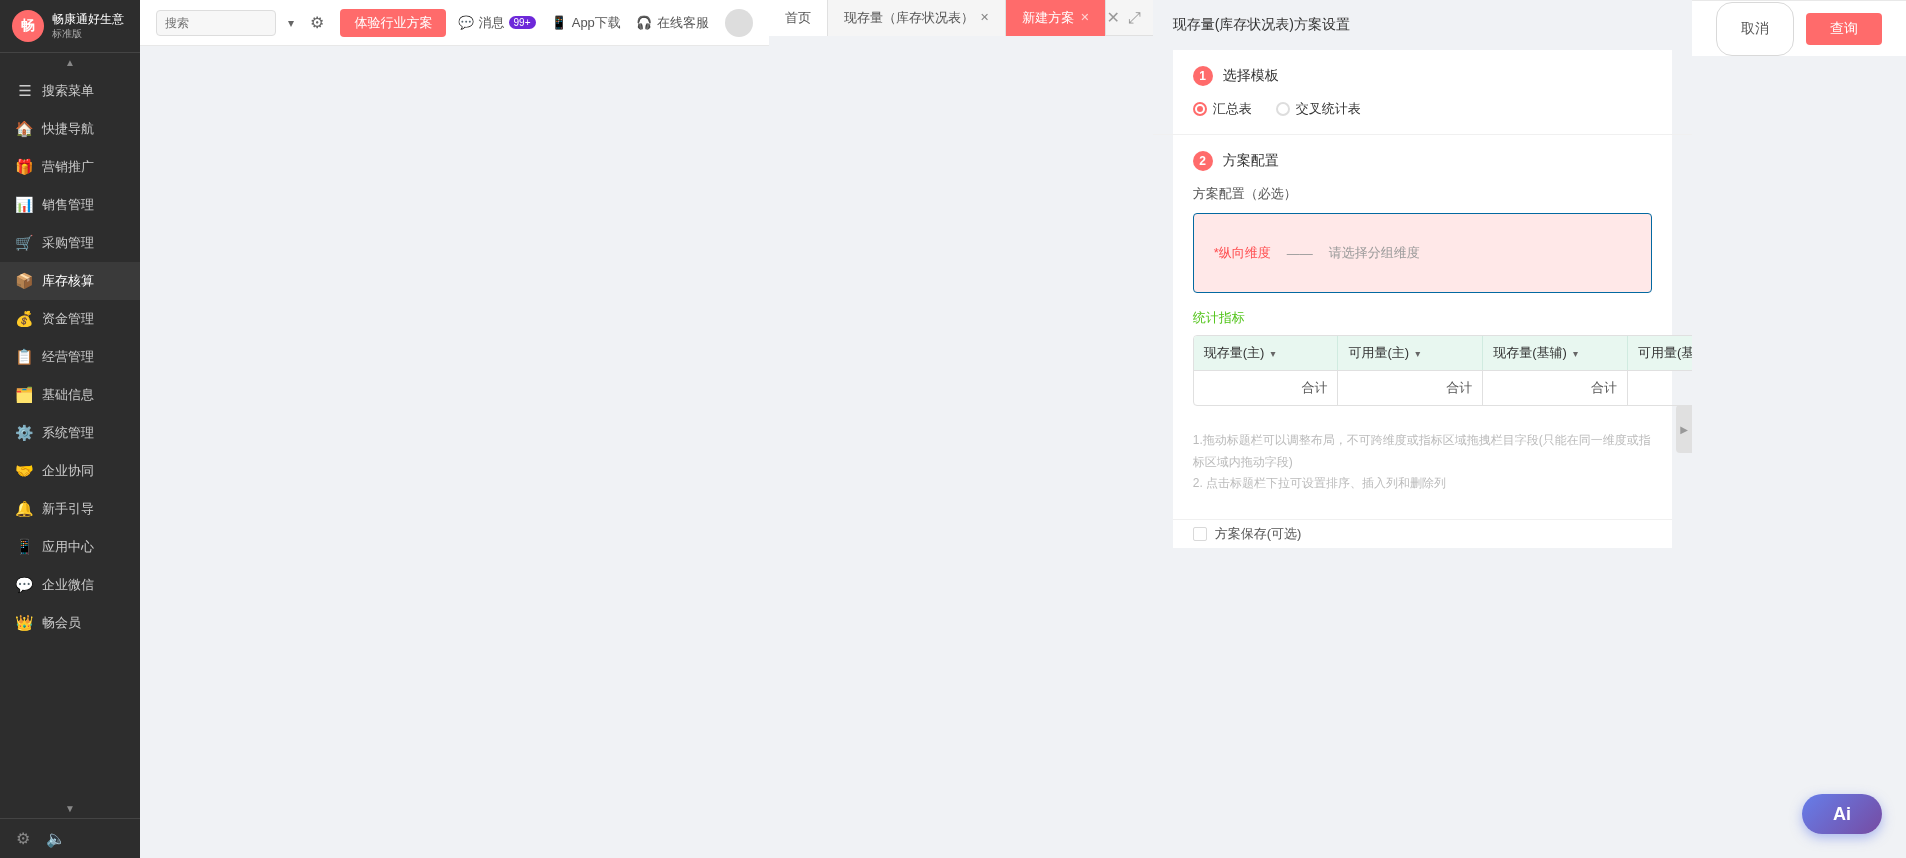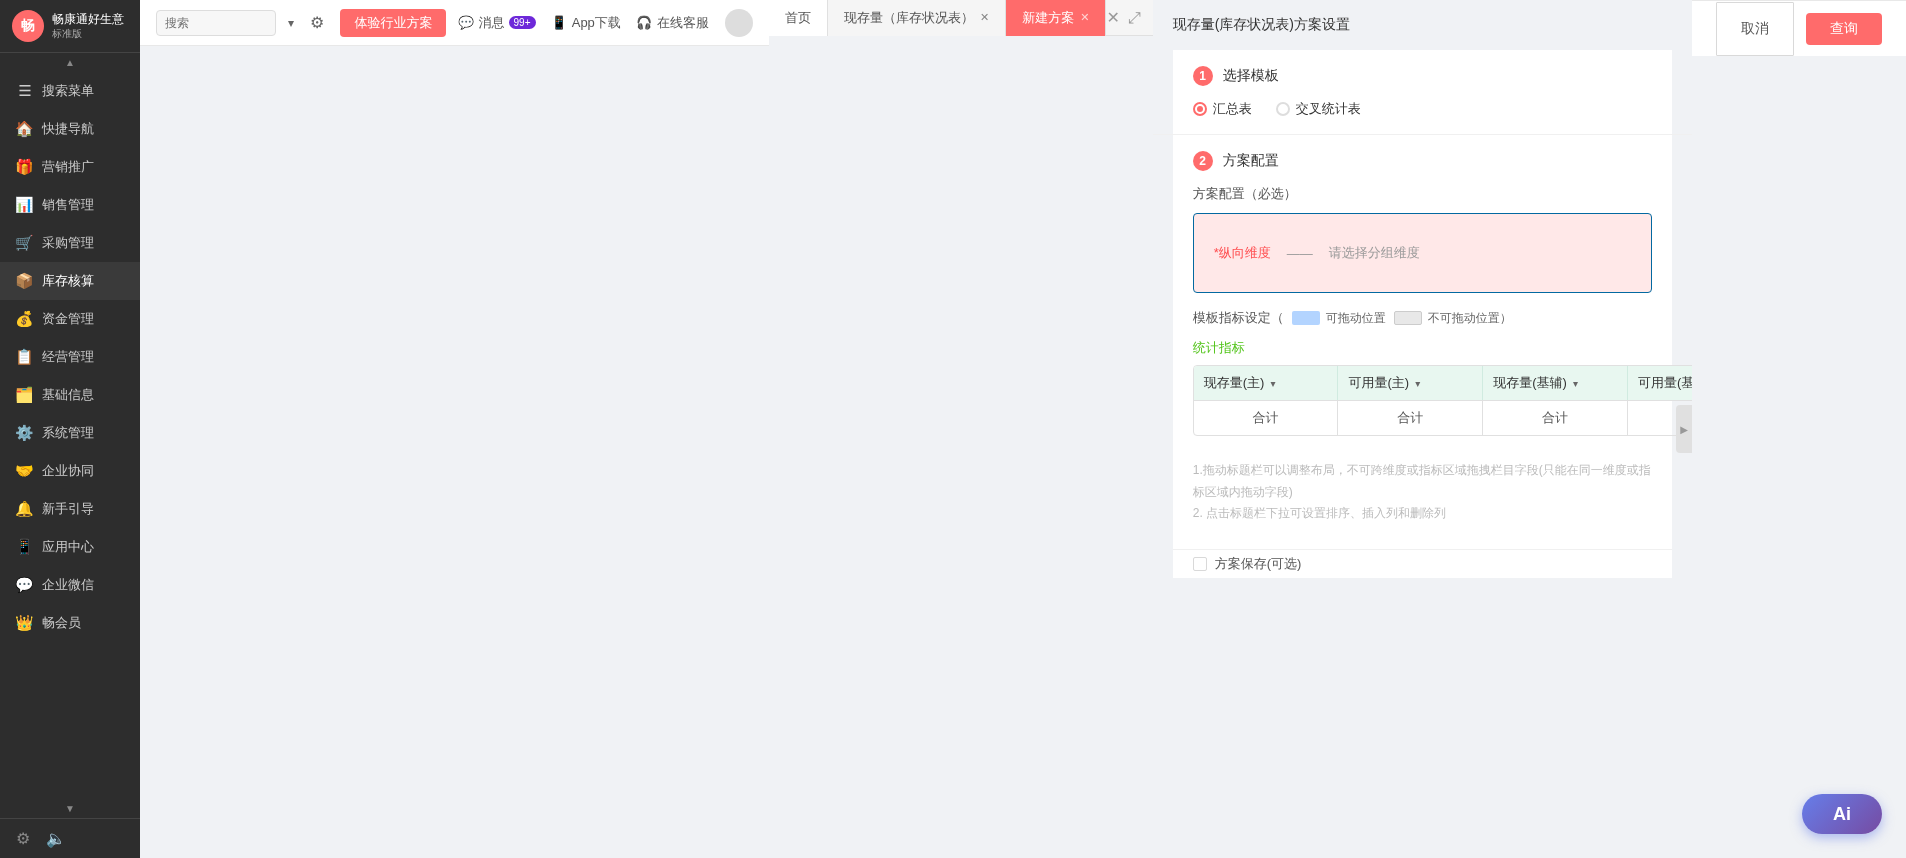--- a/index.html
+++ b/index.html
@@ -383,21 +383,21 @@
       color: #666;
       cursor: pointer;
     }
     .stats-table-body {
       display: flex;
       border-top: 1px solid #e0e0e0;
     }
     .stats-table-body-cell {
       flex: 1;
       padding: 8px 10px;
-      text-align: center;
+      text-align: right;
       border-right: 1px solid #e0e0e0;
       font-size: 13px;
       color: #555;
     }
     .stats-table-body-cell:last-child { border-right: none; }
 
     
     .tips-section {
       margin-top: 16px;
       padding: 8px 0;
@@ -434,21 +434,21 @@
       align-items: center;
       justify-content: flex-end;
       gap: 12px;
       padding: 0 24px;
       border-top: 1px solid #e8e8e8;
       flex-shrink: 0;
     }
     .btn-cancel {
       background: #fff;
       border: 1px solid #d9d9d9;
-      border-radius: 1px;
+      border-radius: 16px;
       padding: 17px 24px;
       font-size: 14px;
       cursor: pointer;
       color: #555;
     }
     .btn-query {
       background: #ff6b6b;
       border: none;
       border-radius: 4px;
       padding: 7px 24px;
@@ -650,31 +650,20 @@
 
       <div class="dimension-box">
         <div class="dimension-row">
           <span class="dimension-label">*<span>纵向维度</span></span>
           <span class="dimension-dash">——</span>
           <span class="dimension-placeholder">请选择分组维度</span>
         </div>
       </div>
 
       <div class="indicator-settings">
-        <div class="indicator-settings-label">
-          <span>模板指标设定（</span>
-          <div class="drag-legend">
-            <div class="drag-box-draggable"></div>
-            <span class="legend-text">可拖动位置</span>
-          </div>
-          <div class="drag-legend">
-            <div class="drag-box-fixed"></div>
-            <span class="legend-text">不可拖动位置）</span>
-          </div>
-        </div>
 
         <div class="stats-label">统计指标</div>
 
         <div class="stats-table">
           <div class="stats-table-header">
             <div class="stats-table-header-cell">
               <span>现存量(主)</span>
               <span class="chevron-down">▾</span>
             </div>
             <div class="stats-table-header-cell">

